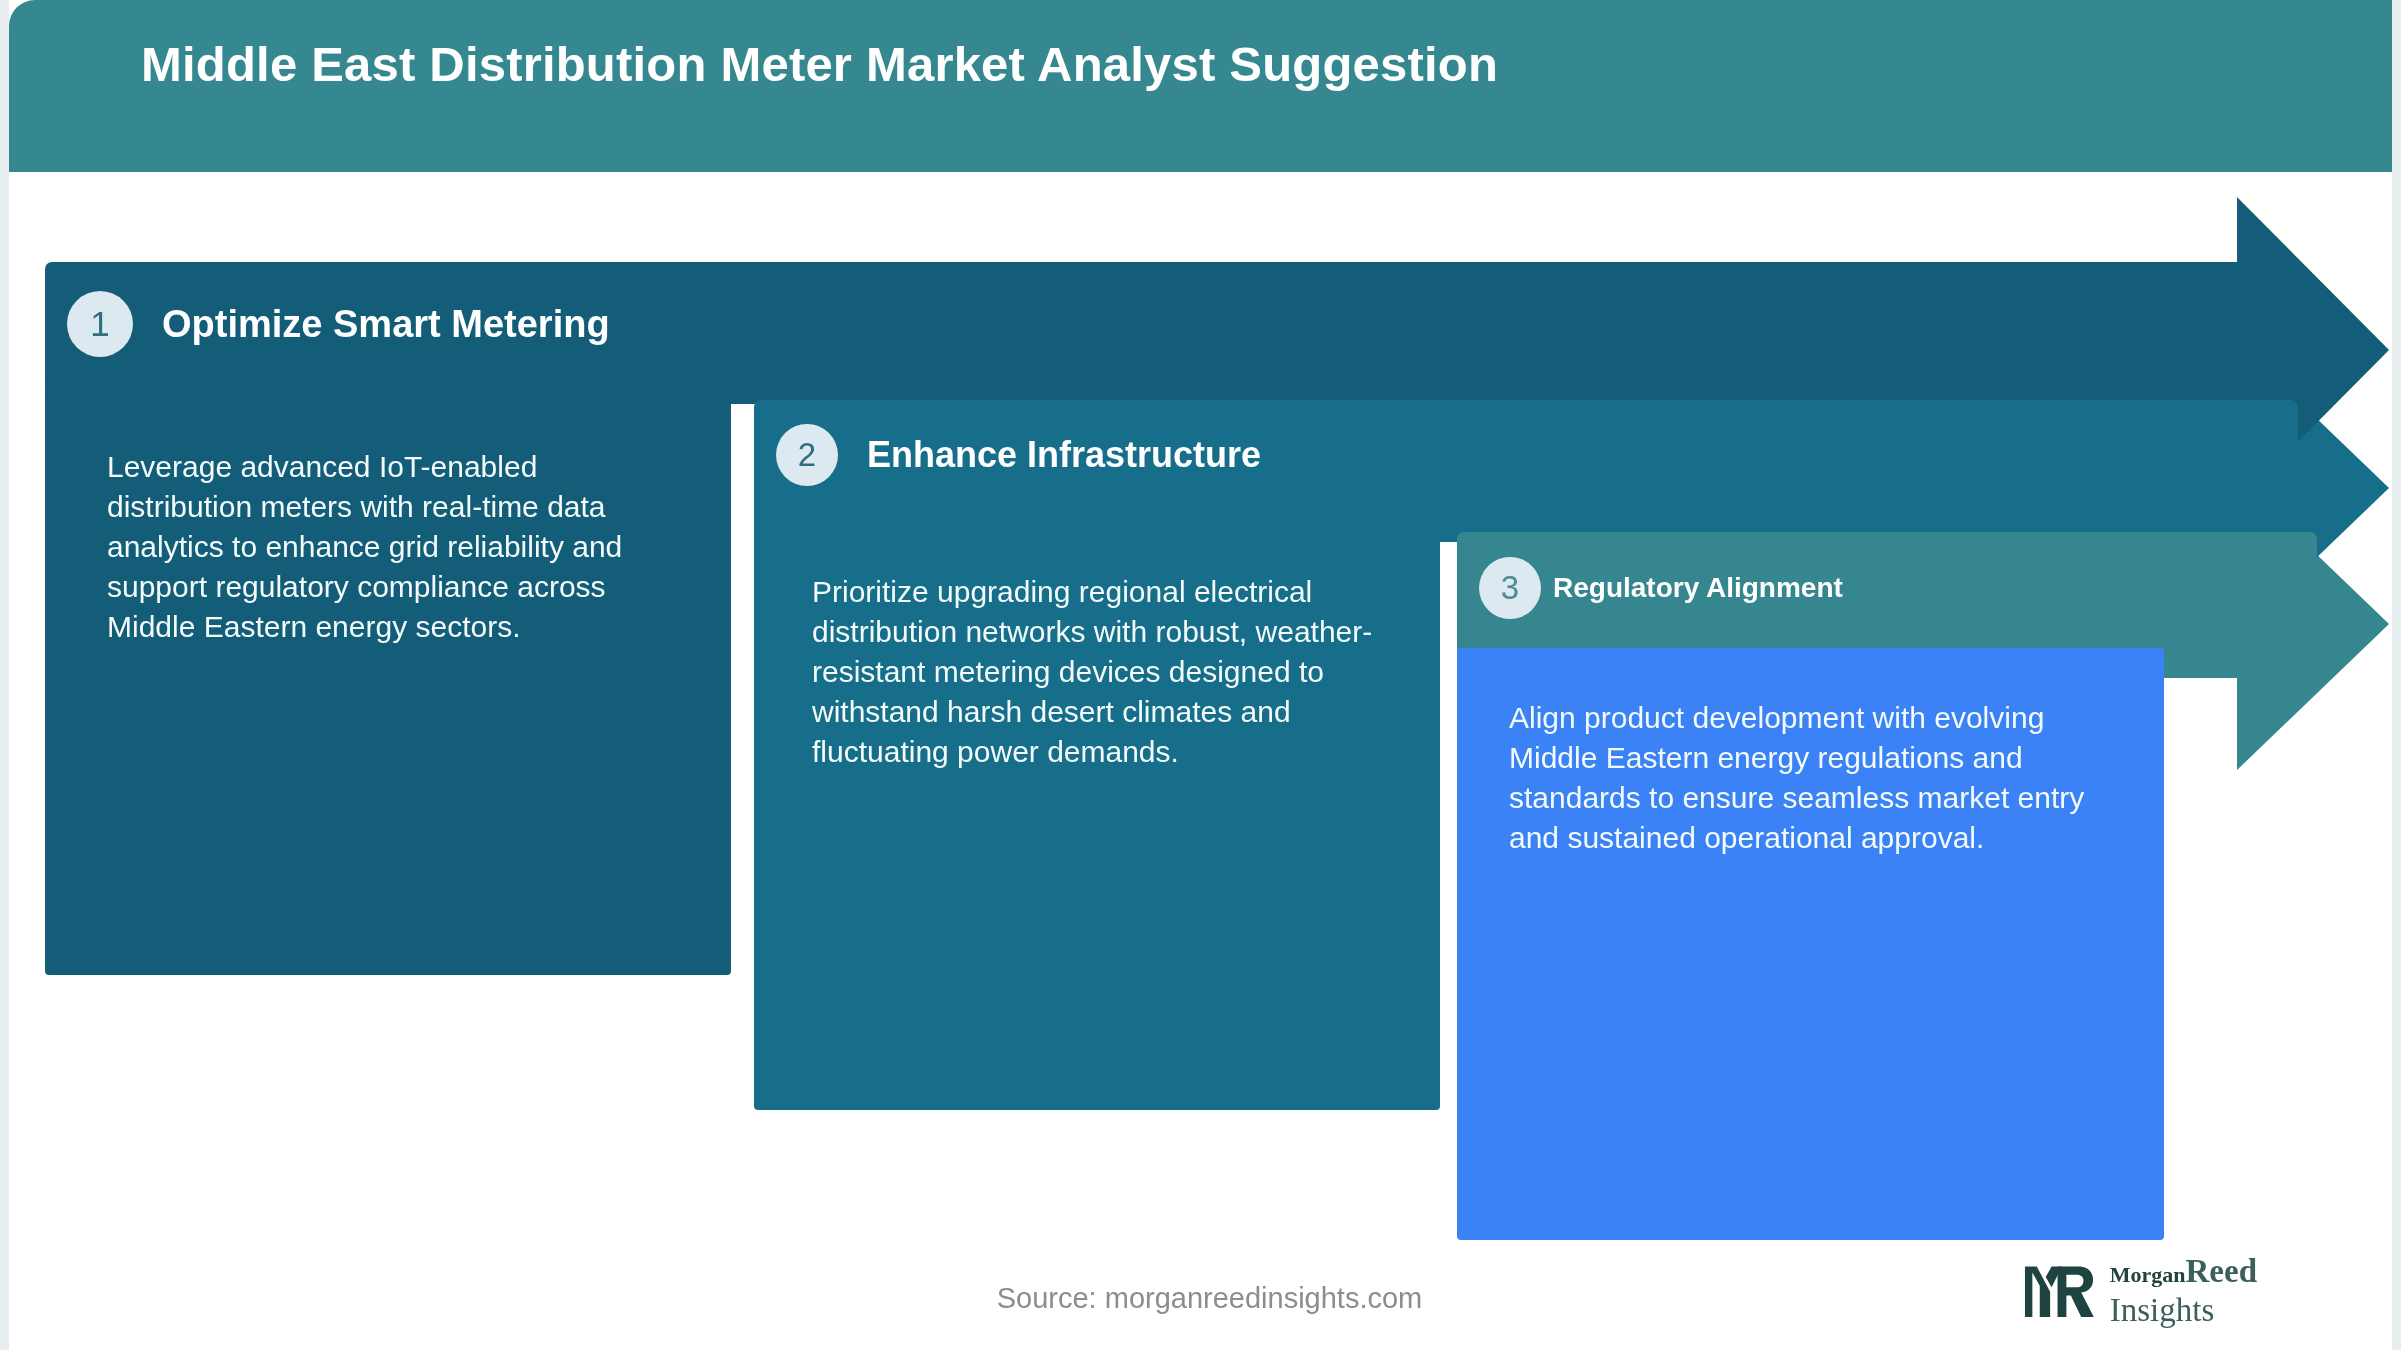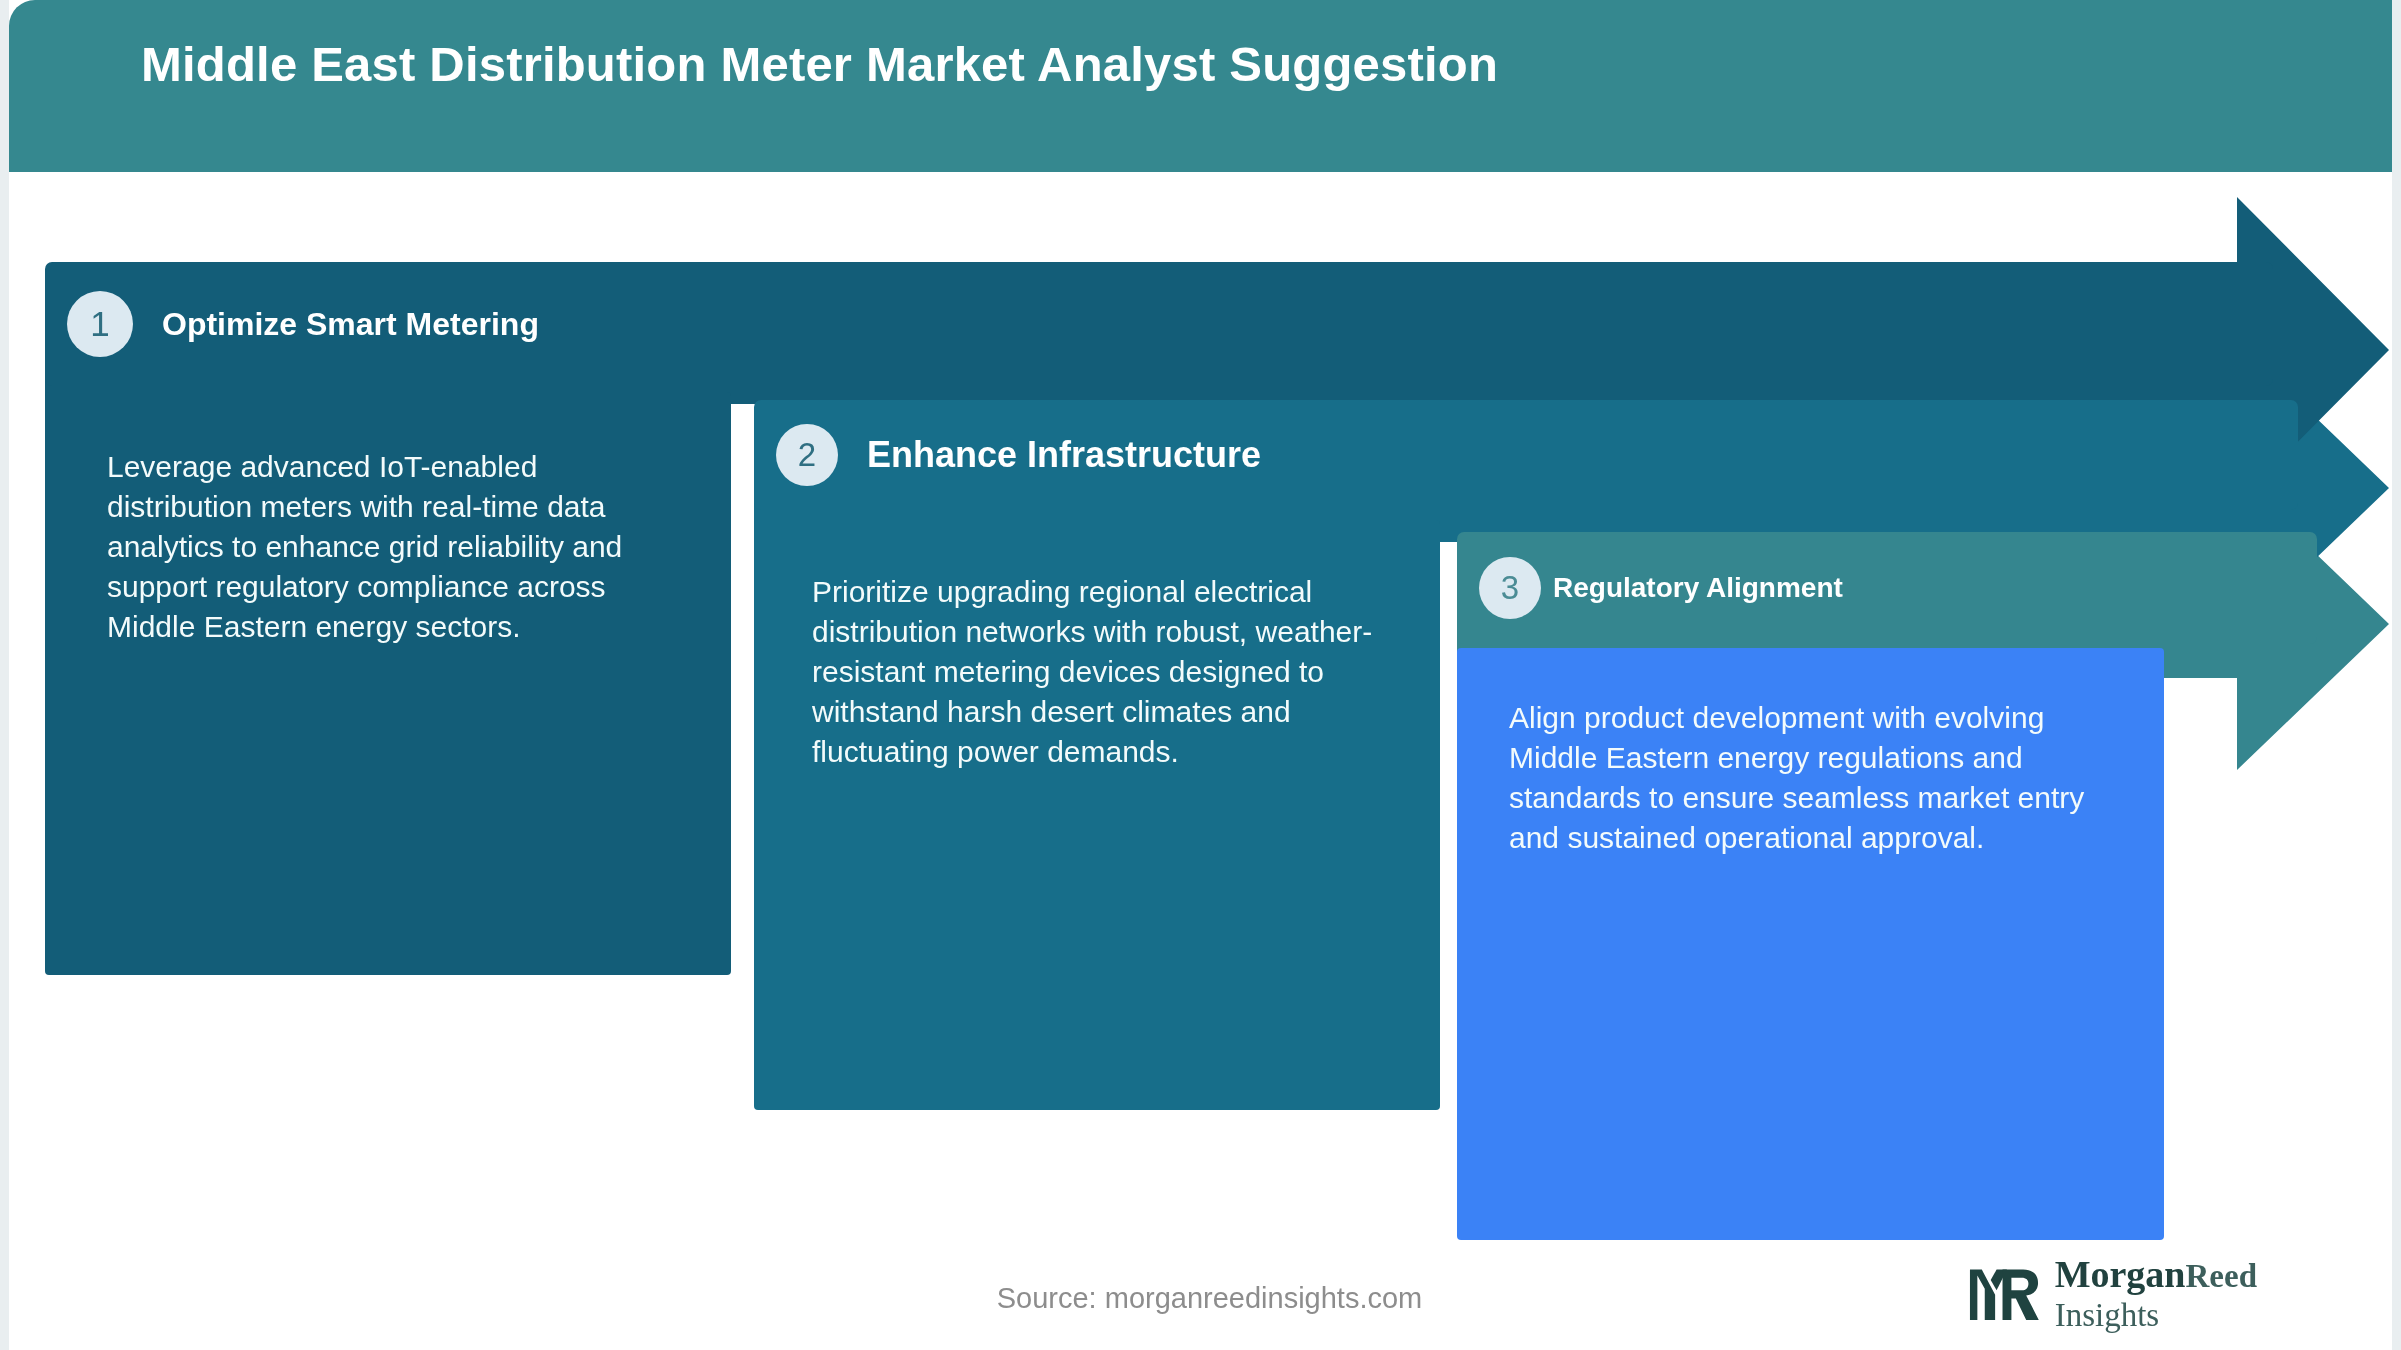--- a/index.html
+++ b/index.html
@@ -46,21 +46,21 @@
     display:flex;align-items:center;justify-content:center;
     background:#dce9f1;
     font-weight:500;
   }
   .banner .banner-title{
     color:#ffffff;font-weight:bold;white-space:nowrap;
   }
 
   #banner-1{left:36px;top:262px;width:2228px;height:124px;background:#135d78;padding-left:22px;}
   #banner-1 .badge{width:66px;height:66px;font-size:35px;color:#2f6f82;}
-  #banner-1 .banner-title{font-size:32px;margin-left:29px;}
+  #banner-1 .banner-title{font-size:38px;margin-left:29px;}
 
   #banner-2{left:745px;top:400px;width:1544px;height:110px;background:#176e8a;padding-left:22px;}
   #banner-2 .badge{width:62px;height:62px;font-size:33px;color:#2f6f82;}
   #banner-2 .banner-title{font-size:36px;margin-left:29px;}
 
   #banner-3{left:1448px;top:532px;width:860px;height:112px;background:#35868f;padding-left:22px;}
   #banner-3 .badge{width:62px;height:62px;font-size:33px;color:#4b8c95;}
   #banner-3 .banner-title{font-size:28px;margin-left:12px;}
 
   
@@ -83,21 +83,21 @@
     position:absolute;left:0;top:1282px;width:2401px;text-align:center;
     font-size:29px;color:#8d8d8d;
   }
   #logo{
     position:absolute;right:135px;top:1255px;
     display:flex;align-items:center;gap:14px;
   }
   #logo-mark{width:74px;height:58px;flex:0 0 auto;}
   #logo-text{display:flex;flex-direction:column;line-height:1.0;}
   .logo-row1{font-size:0;white-space:nowrap;}
-  .logo-morgan{font-family:"Liberation Serif","DejaVu Serif",serif;font-size:38px;font-weight:bold;color:#21423f;}
+  .logo-morgan{font-family:"Liberation Serif","DejaVu Serif",serif;font-size:22px;font-weight:bold;color:#21423f;}
   .logo-reed{font-family:"Liberation Serif","DejaVu Serif",serif;font-size:33px;font-weight:bold;color:#3d5f5c;}
   .logo-insights{font-family:"Liberation Serif","DejaVu Serif",serif;font-size:33px;color:#3d5f5c;margin-top:6px;}
 </style>
 </head>
 <body>
 
 <div id="page">
  <div id="page-inner">
 
   <div id="header">

